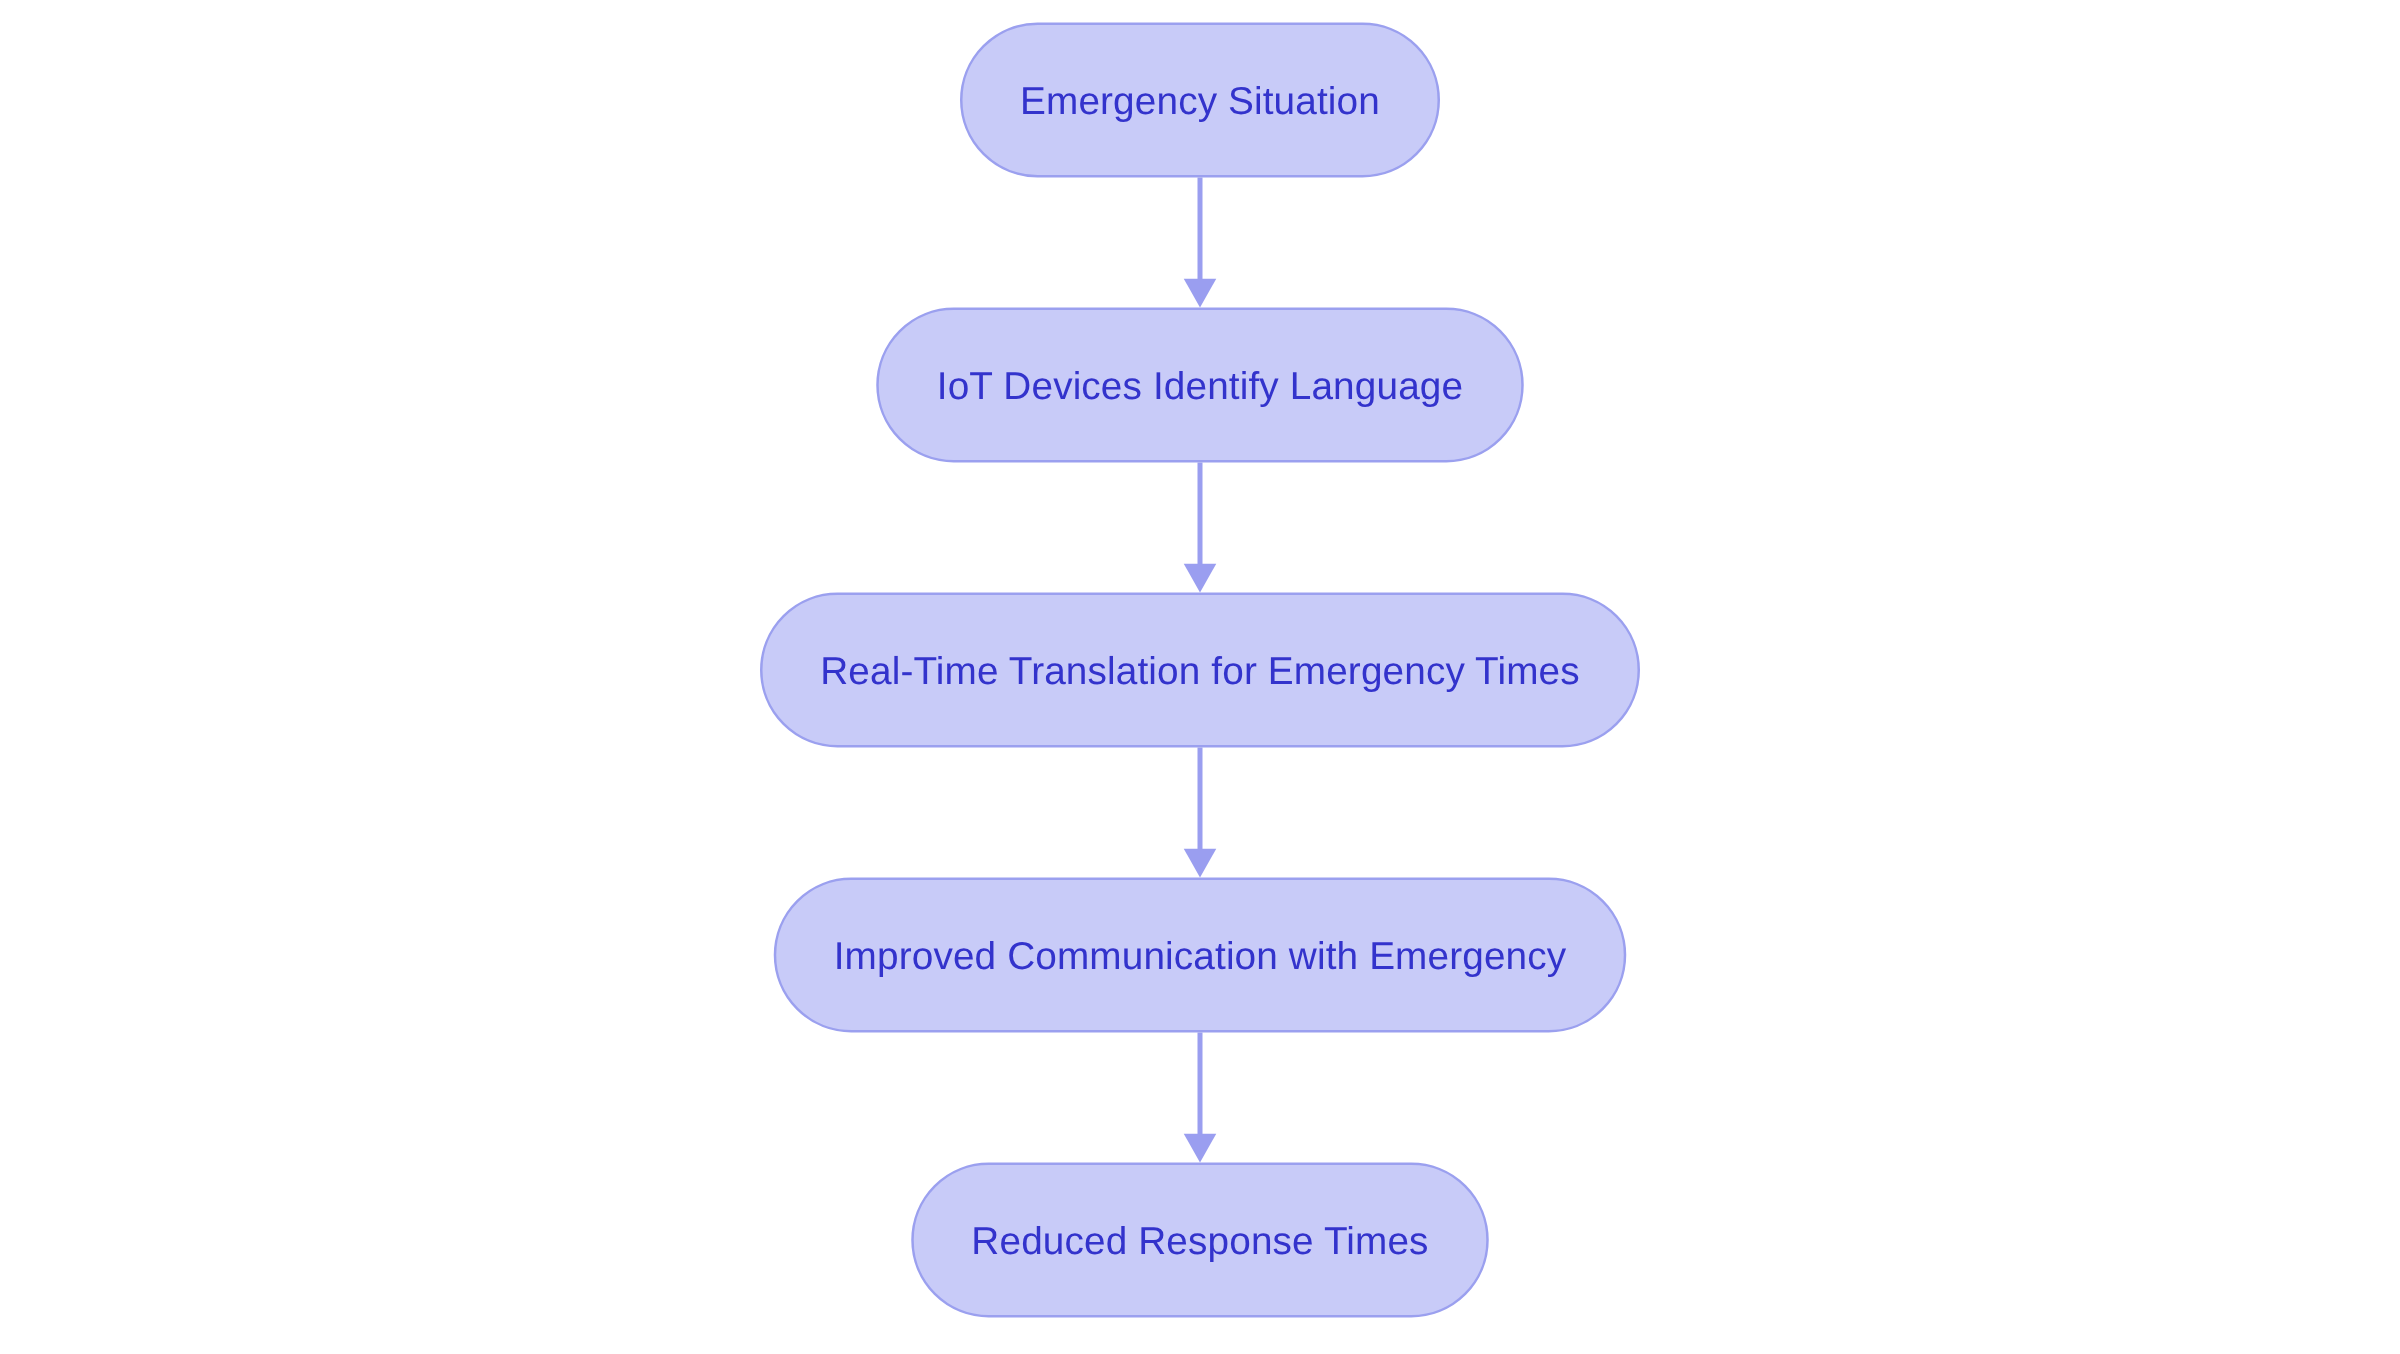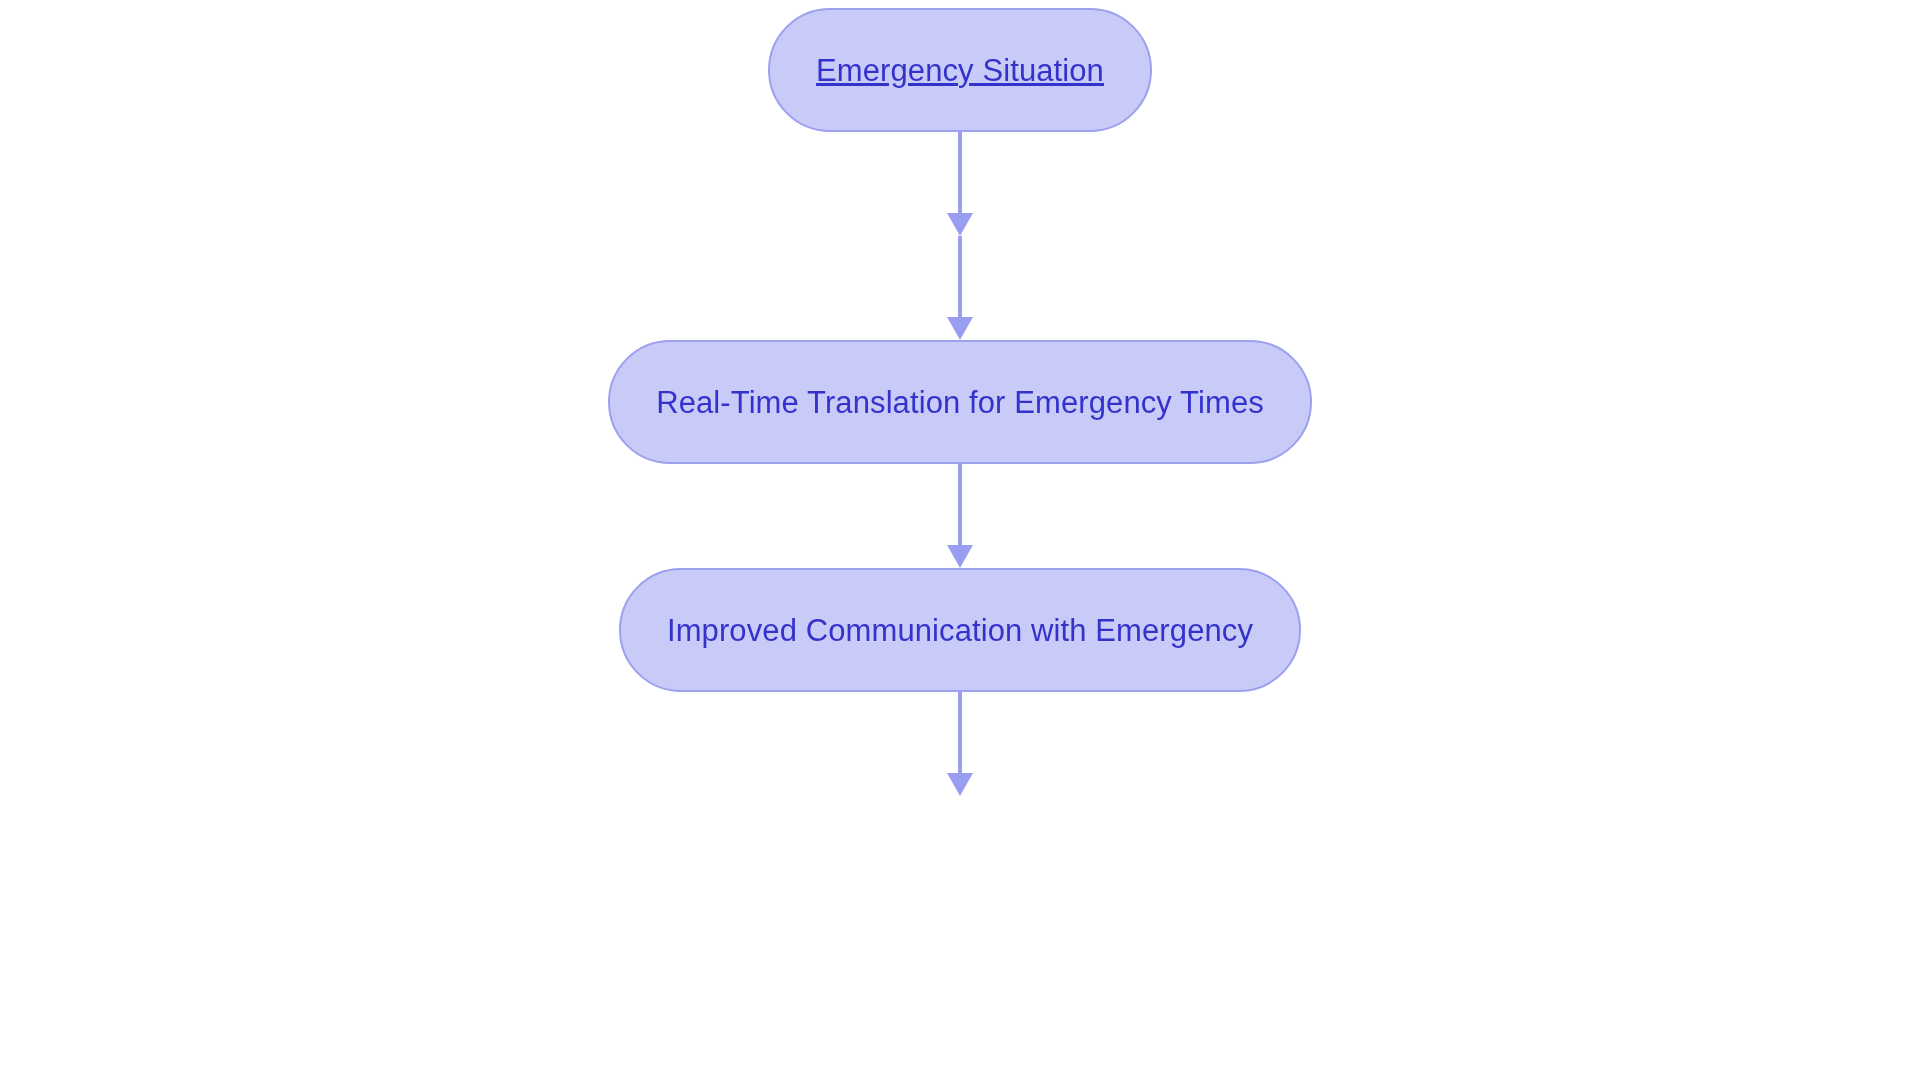--- a/index.html
+++ b/index.html
@@ -78,37 +78,40 @@
     width: 0;
     height: 0;
     border-left: 13px solid transparent;
     border-right: 13px solid transparent;
     border-top: 23px solid #9a9ef0;
     flex: none;
     margin-top: -1px;
   }
 
   
-  .n1 { margin-top: 8px; text-decoration: underline; }
+  .n1 { margin-top: 18px; }
 </style>
 </head>
 <body>
 
 <div id="flowchart-canvas">
   <div class="flow-column">
 
     <div class="node n1">
       <span class="node-label">Emergency Situation</span>
     </div>
 
     <div class="connector">
       <div class="connector-line"></div>
       <div class="connector-arrow"></div>
     </div>
 
+    <div class="node n2">
+      <span class="node-label">IoT Devices Identify Language</span>
+    </div>
 
     <div class="connector">
       <div class="connector-line"></div>
       <div class="connector-arrow"></div>
     </div>
 
     <div class="node n3">
       <span class="node-label">Real-Time Translation for Emergency Times</span>
     </div>
 
@@ -119,15 +122,18 @@
 
     <div class="node n4">
       <span class="node-label">Improved Communication with Emergency</span>
     </div>
 
     <div class="connector">
       <div class="connector-line"></div>
       <div class="connector-arrow"></div>
     </div>
 
+    <div class="node n5">
+      <span class="node-label">Reduced Response Times</span>
+    </div>
 
   </div>
 </div>
 
 </body></html>

